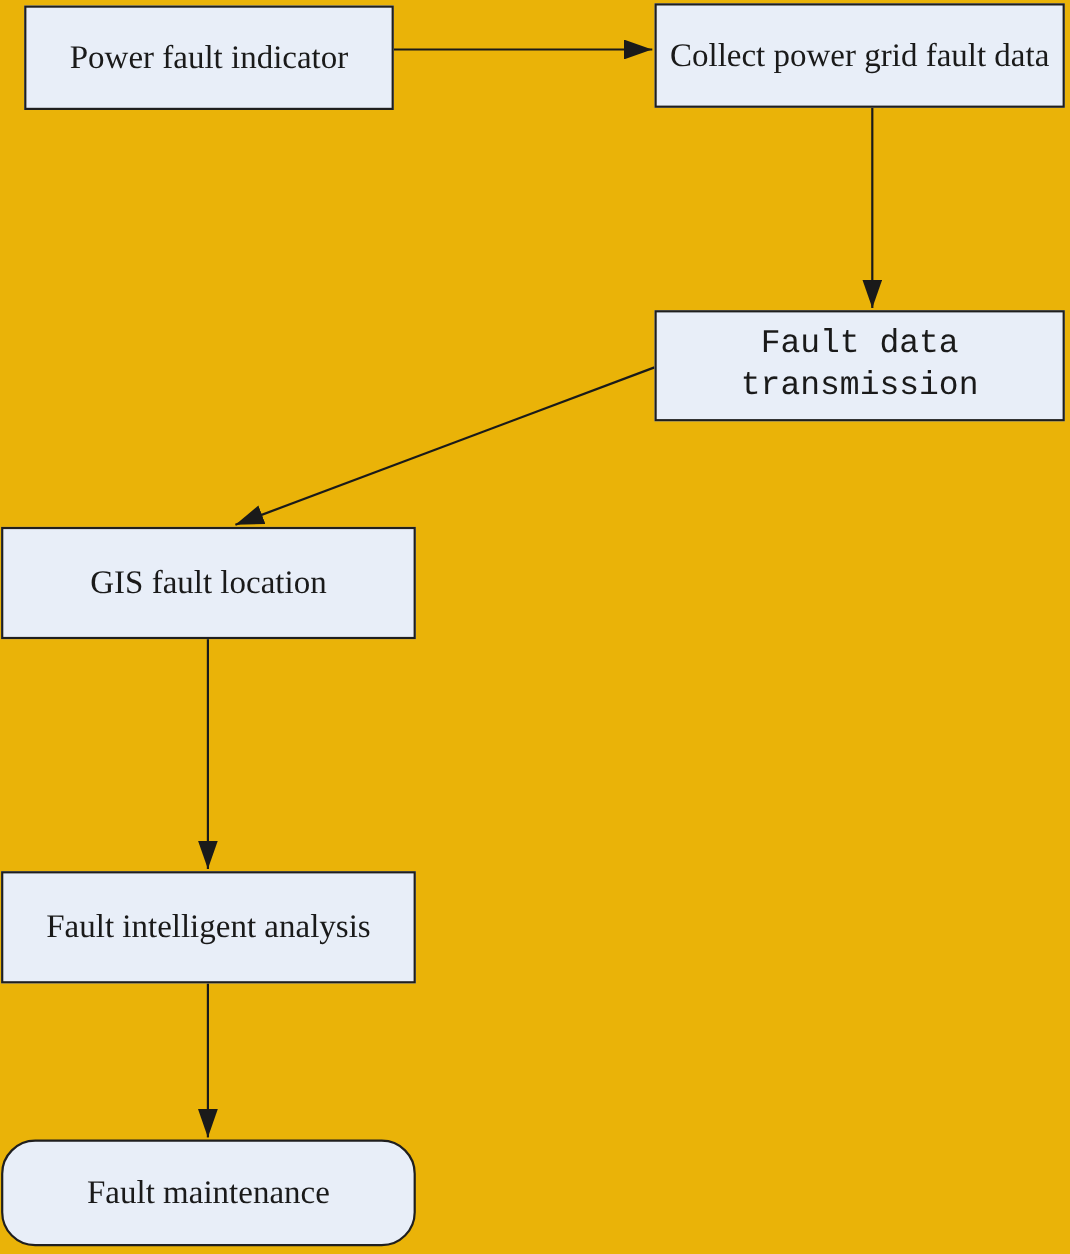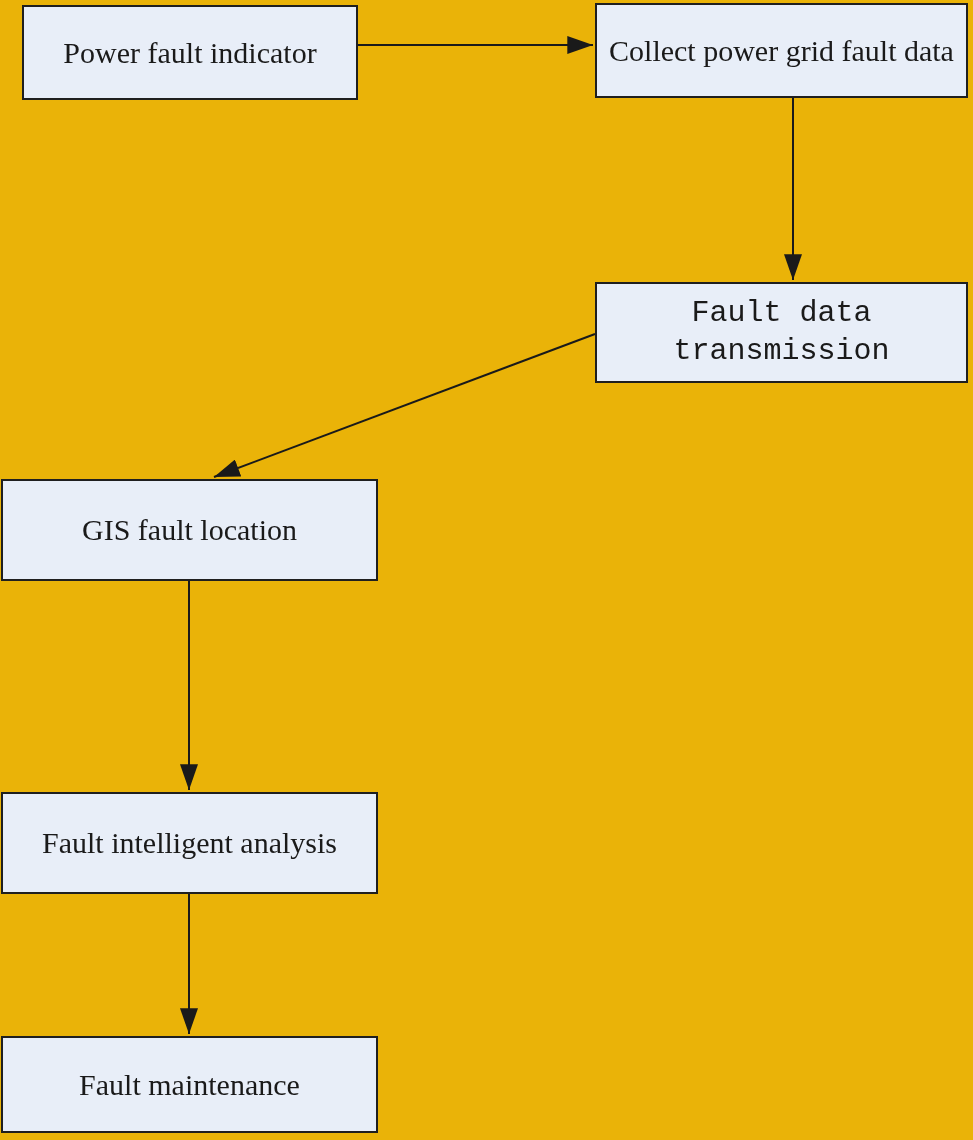--- a/index.html
+++ b/index.html
@@ -39,21 +39,21 @@
     font-size: 30px;
     line-height: 1.25;
     padding: 0 8px;
   }
   
   #node-power-fault-indicator        { left: 22px;  top: 5px;    width: 336px; height: 95px; }
   #node-collect-power-grid-fault-data{ left: 595px; top: 3px;    width: 373px; height: 95px; }
   #node-fault-data-transmission      { left: 595px; top: 282px;  width: 373px; height: 101px; font-family: Liberation Mono, monospace; }
   #node-gis-fault-location           { left: 1px;   top: 479px;  width: 377px; height: 102px; }
   #node-fault-intelligent-analysis   { left: 1px;   top: 792px;  width: 377px; height: 102px; }
-  #node-fault-maintenance            { left: 1px;   top: 1036px; width: 377px; height: 97px; }
+  #node-fault-maintenance            { left: 1px;   top: 1036px; width: 377px; height: 97px; border-radius: 31px; }
 </style>
 </head>
 <body>
 
 <div id="canvas">
 
   <svg id="edges-svg" viewBox="0 0 973 1140" xmlns="http://www.w3.org/2000/svg">
     <defs>
       <marker id="arrowhead" viewBox="0 0 10 7" refX="10" refY="3.5" markerUnits="userSpaceOnUse" markerWidth="26" markerHeight="18" orient="auto">
         <path d="M0,0 L10,3.5 L0,7 z" fill="#1a1a1a"></path>

